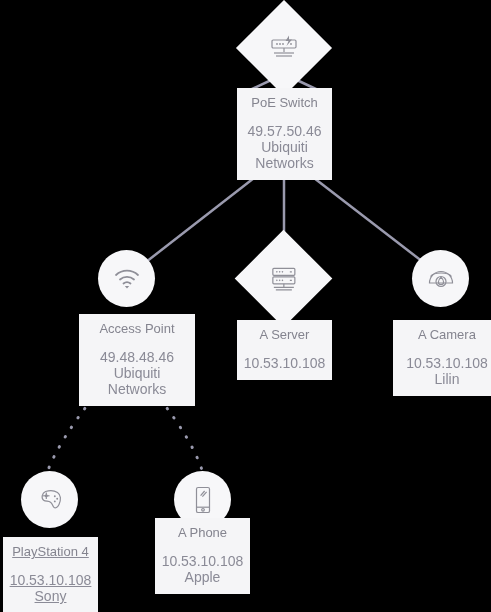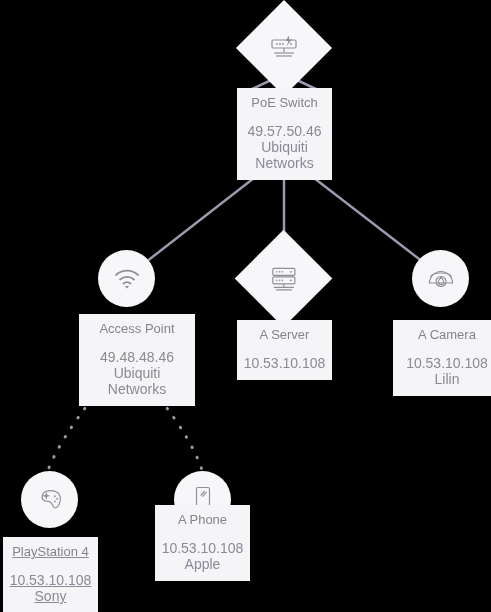--- a/index.html
+++ b/index.html
@@ -230,21 +230,21 @@
           <g fill="none" stroke="#8f8f98" stroke-width="1.2">
             <rect x="4.5" y="2.5" width="13" height="25" rx="1.6"></rect>
             <line x1="4.5" y1="22.2" x2="17.5" y2="22.2"></line>
             <circle cx="11" cy="24.8" r="1.3"></circle>
             <line x1="12.6" y1="6" x2="8.6" y2="10.6"></line>
             <line x1="14.6" y1="6.8" x2="10.4" y2="11.6"></line>
           </g>
         </svg>
       </span>
     </div>
-    <div class="card" style="left:155px; top:505px; width:95px;">
+    <div class="card" style="left:155px; top:518px; width:95px;">
       <div class="title">A Phone</div>
       <div class="meta">
         <div>10.53.10.108</div>
         <div>Apple</div>
       </div>
     </div>
   </div>
 
 </div>
 

